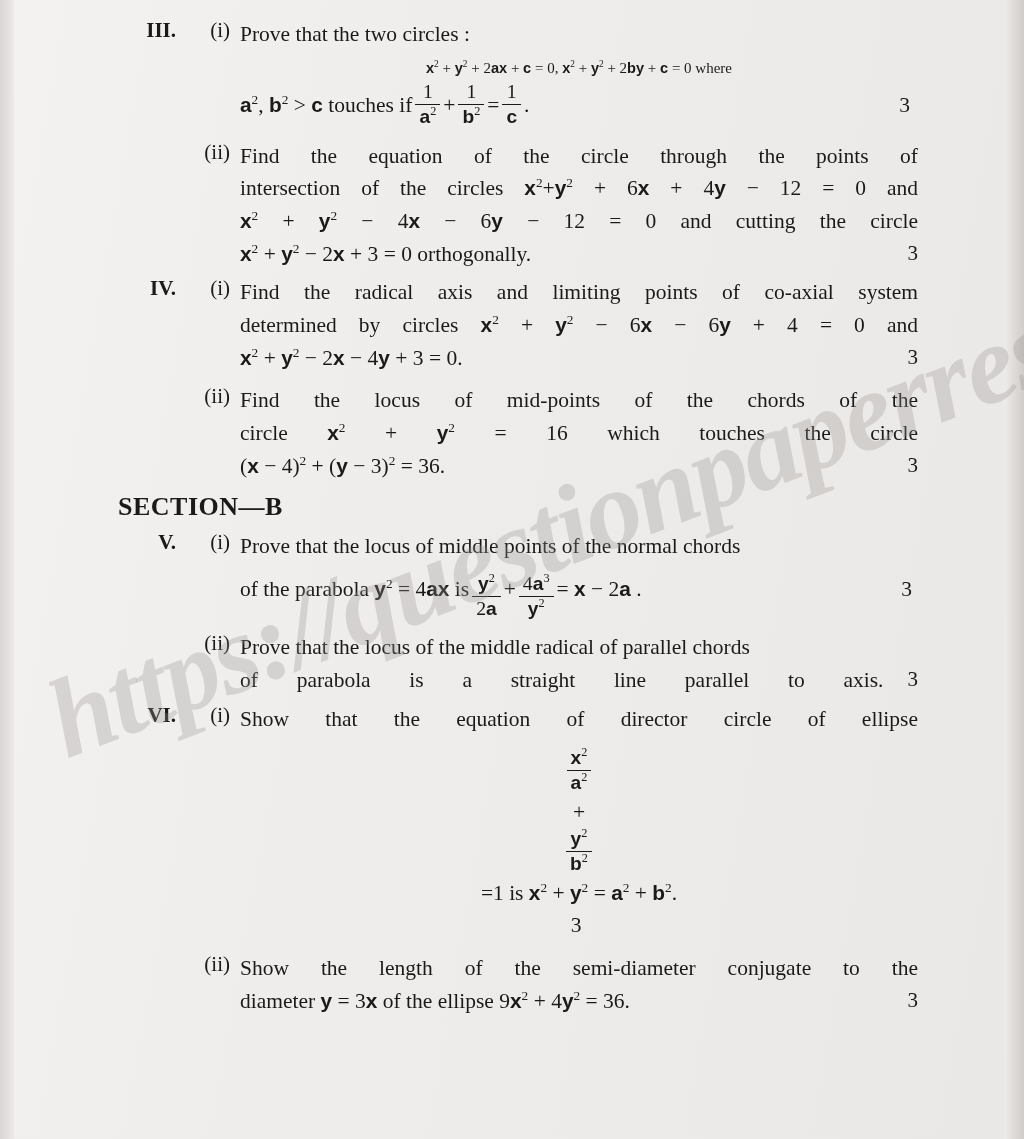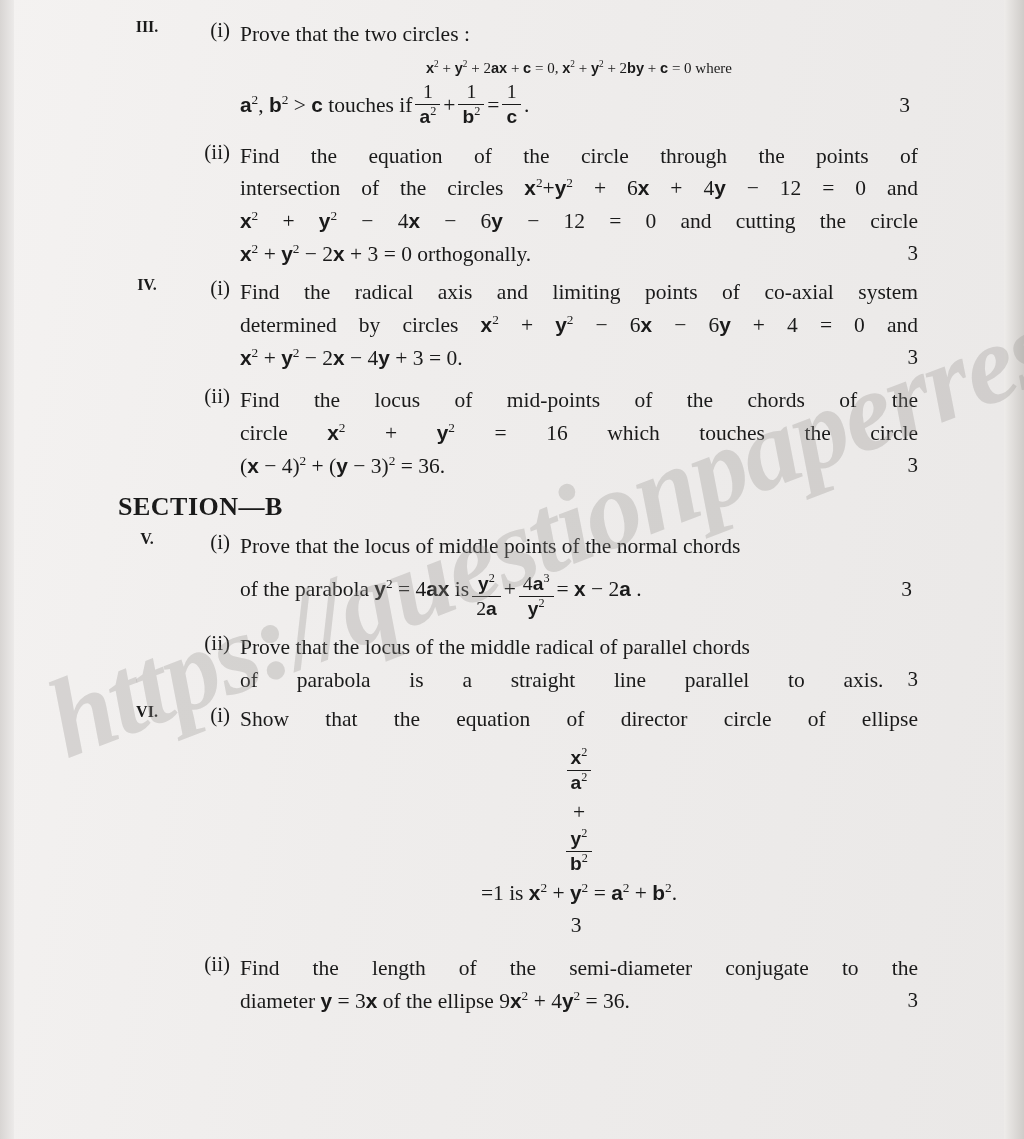--- a/index.html
+++ b/index.html
@@ -56,23 +56,23 @@
   }
 
   .qrow {
     display: flex;
     align-items: flex-start;
     margin-bottom: 2px;
   }
   .qnum {
     width: 58px;
     flex: 0 0 58px;
-    text-align: center;
+    text-align: right;
     padding-right: 8px;
-    font-size: 16px;
+    font-size: 21px;
     font-weight: 600;
   }
   .qsub {
     width: 46px;
     flex: 0 0 46px;
     text-align: right;
     padding-right: 10px;
     font-size: 21px;
   }
   .qbody {
@@ -267,21 +267,21 @@
         </div>
       </div>
     </div>
 
     <div class="spacer-sm"></div>
 
     <div class="qrow">
       <div class="qnum"></div>
       <div class="qsub">(ii)</div>
       <div class="qbody">
-        <div class="just">Find the length of the semi-diameter conjugate to the</div>
+        <div class="just">Show the length of the semi-diameter conjugate to the</div>
         <div class="line bottomcut">
           <span class="mk">3</span>
           diameter <span class="var">y</span> = 3<span class="var">x</span> of the ellipse 9<span class="var">x</span><sup>2</sup> + 4<span class="var">y</span><sup>2</sup> = 36.
         </div>
       </div>
     </div>
 
   </div>
 </div>
 

